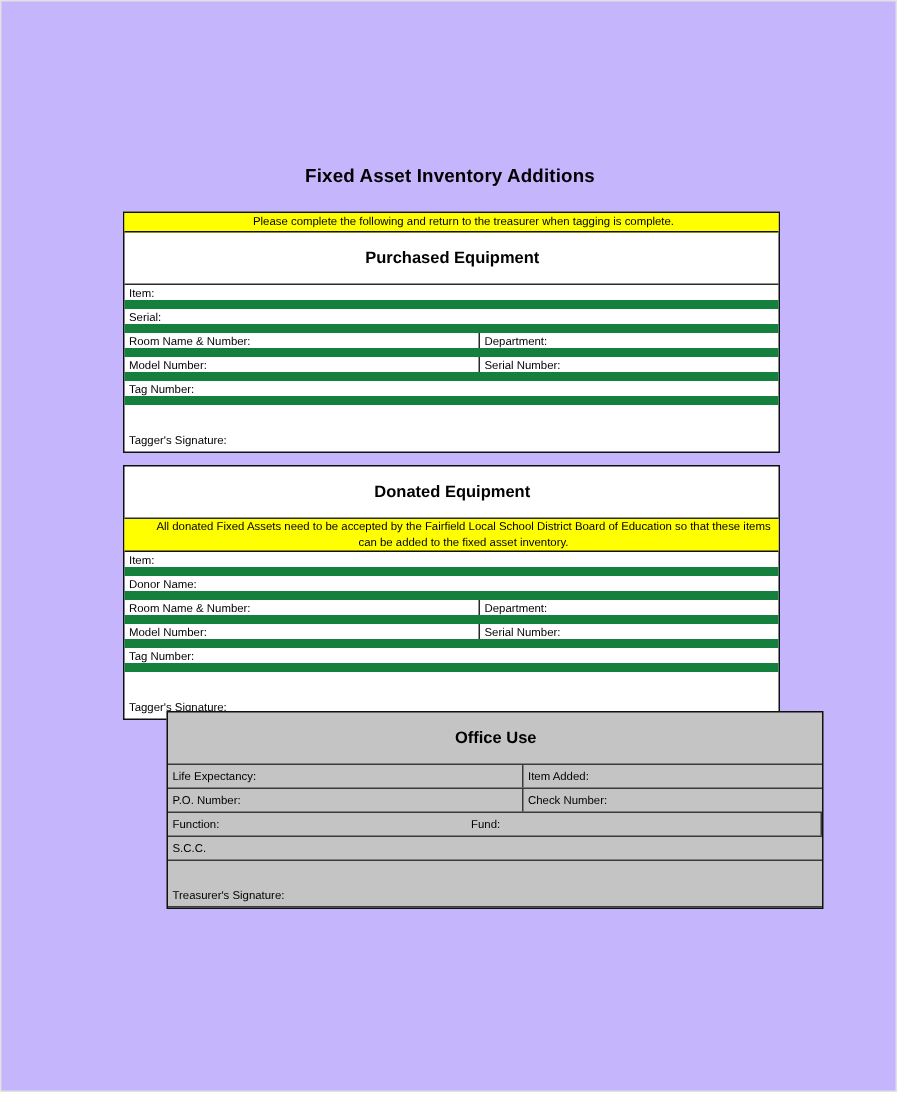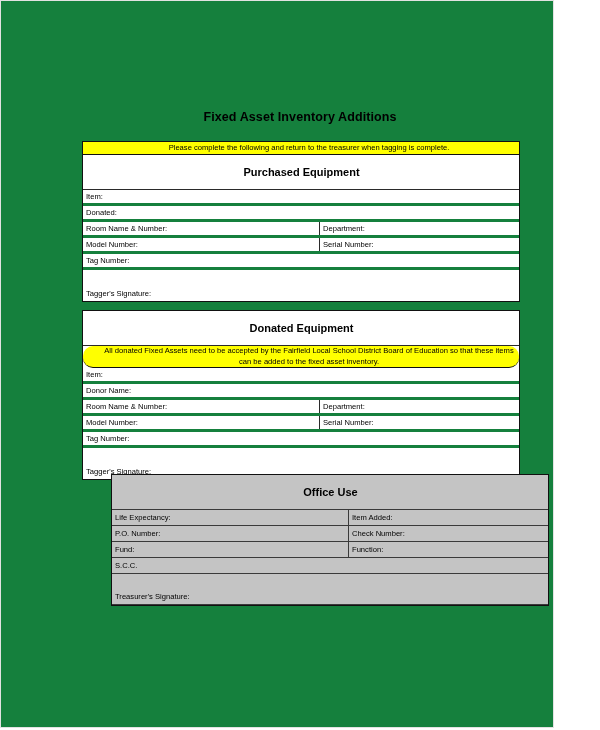--- a/index.html
+++ b/index.html
@@ -9,25 +9,25 @@
   body {
     width: 600px;
     height: 730px;
     background: #ffffff;
     font-family: "Liberation Sans", sans-serif;
     color: #000000;
     overflow: hidden;
   }
   .page {
     position: relative;
-    width: 554px;
+    width: 598px;
     height: 728px;
     border: 1px solid #e2e2e2;
     box-sizing: border-box;
-    background: #15803d;
+    background: #c4b5fd;
   }
   .doc-title {
     position: absolute;
     left: 0;
     top: 109px;
     width: 598px;
     text-align: center;
     font-size: 12.5px;
     font-weight: bold;
     letter-spacing: 0.1px;
@@ -41,21 +41,21 @@
     background: #ffffff;
   }
   #purchased-block { top: 140px; }
   #donated-block   { top: 309px; }
   #office-block    { top: 473px; background: #c4c4c4; margin-left: 29px; }
 
   .row {
     display: flex;
     width: 100%;
     box-sizing: border-box;
-    border-bottom: 3px solid #15803d;
+    border-bottom: 6px solid #15803d;
   }
   .row:last-child { border-bottom: none; }
 
   .cell {
     box-sizing: border-box;
     padding: 2px 2px 2px 3px;
     font-size: 7.6px;
     line-height: 11px;
     display: flex;
     align-items: flex-start;
@@ -100,21 +100,21 @@
   .row.banner .cell {
     justify-content: center;
     align-items: center;
     text-align: center;
     font-size: 7.6px;
     line-height: 10.5px;
     padding: 1px 4px;
     margin-left: 16px;
   }
   .row.banner.one-line { height: 13px; }
-  .row.banner.two-line { height: 22px; border-radius: 10px; }
+  .row.banner.two-line { height: 22px; }
 
   #office-block .row { border-bottom: 1px solid #3a3a3a; }
   #office-block .cell.left-col { border-right: 1px solid #3a3a3a; }
 </style>
 </head>
 <body>
 
 <div class="page">
 
   <div class="doc-title">Fixed Asset Inventory Additions</div>
@@ -127,21 +127,21 @@
 
     <div class="row section-head">
       <div class="cell full">Purchased Equipment</div>
     </div>
 
     <div class="row field">
       <div class="cell full">Item:</div>
     </div>
 
     <div class="row field">
-      <div class="cell full">Donated:</div>
+      <div class="cell full">Serial:</div>
     </div>
 
     <div class="row field">
       <div class="cell left-col">Room Name &amp; Number:</div>
       <div class="cell right-col">Department:</div>
     </div>
 
     <div class="row field">
       <div class="cell left-col">Model Number:</div>
       <div class="cell right-col">Serial Number:</div>
@@ -205,22 +205,22 @@
       <div class="cell left-col">Life Expectancy:</div>
       <div class="cell right-col">Item Added:</div>
     </div>
 
     <div class="row field">
       <div class="cell left-col">P.O. Number:</div>
       <div class="cell right-col">Check Number:</div>
     </div>
 
     <div class="row field">
+      <div class="cell right-col">Function:</div>
       <div class="cell left-col">Fund:</div>
-      <div class="cell right-col">Function:</div>
     </div>
 
     <div class="row field">
       <div class="cell full">S.C.C.</div>
     </div>
 
     <div class="row tall">
       <div class="cell full">Treasurer's Signature:</div>
     </div>
 

